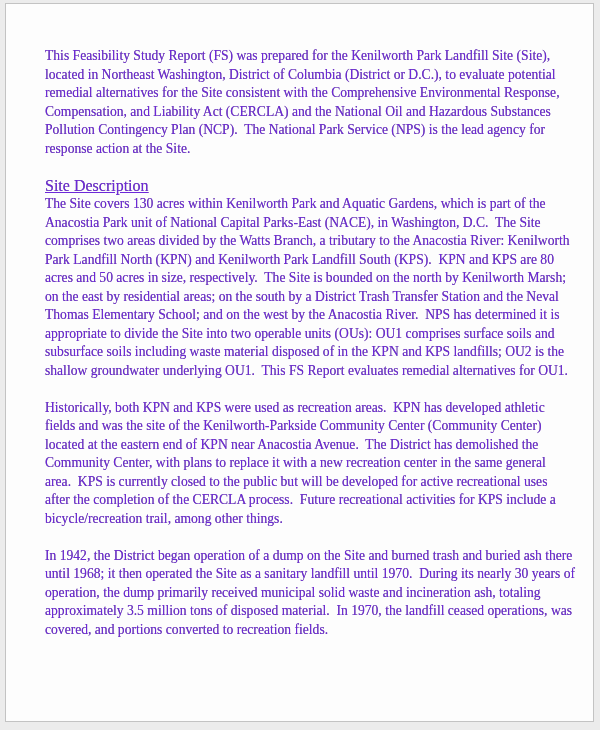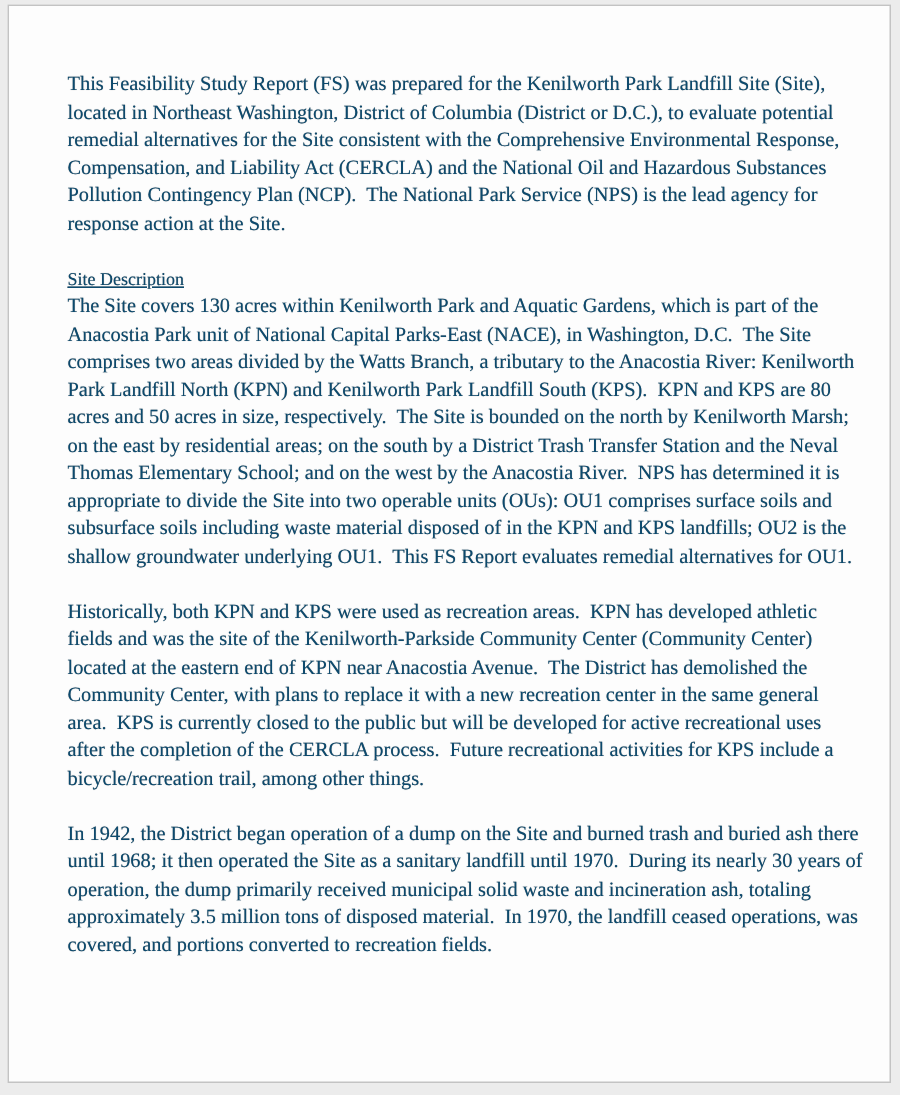--- a/index.html
+++ b/index.html
@@ -21,33 +21,33 @@
     box-sizing: border-box;
   }
   .content {
     position: absolute;
     top: 43px;
     left: 39px;
     right: 8px;
     font-family: "Liberation Serif", "DejaVu Serif", serif;
     font-size: 13.6px;
     line-height: 18.5px;
-    color: #0c4a6e;
+    color: #6d28d9;
     text-shadow: 0 0 0.5px rgba(30,30,30,0.55);
   }
   .para {
     margin: 0;
     white-space: pre;       
   }
   .block + .block {
     margin-top: 18.5px;     
   }
   .heading {
     margin: 0;
-    font-size: 12px;
+    font-size: 16px;
     font-weight: normal;
     text-decoration: underline;
     white-space: pre;
   }
   .heading + .para {
     margin-top: 0;          
   }
 </style>
 </head>
 <body>

